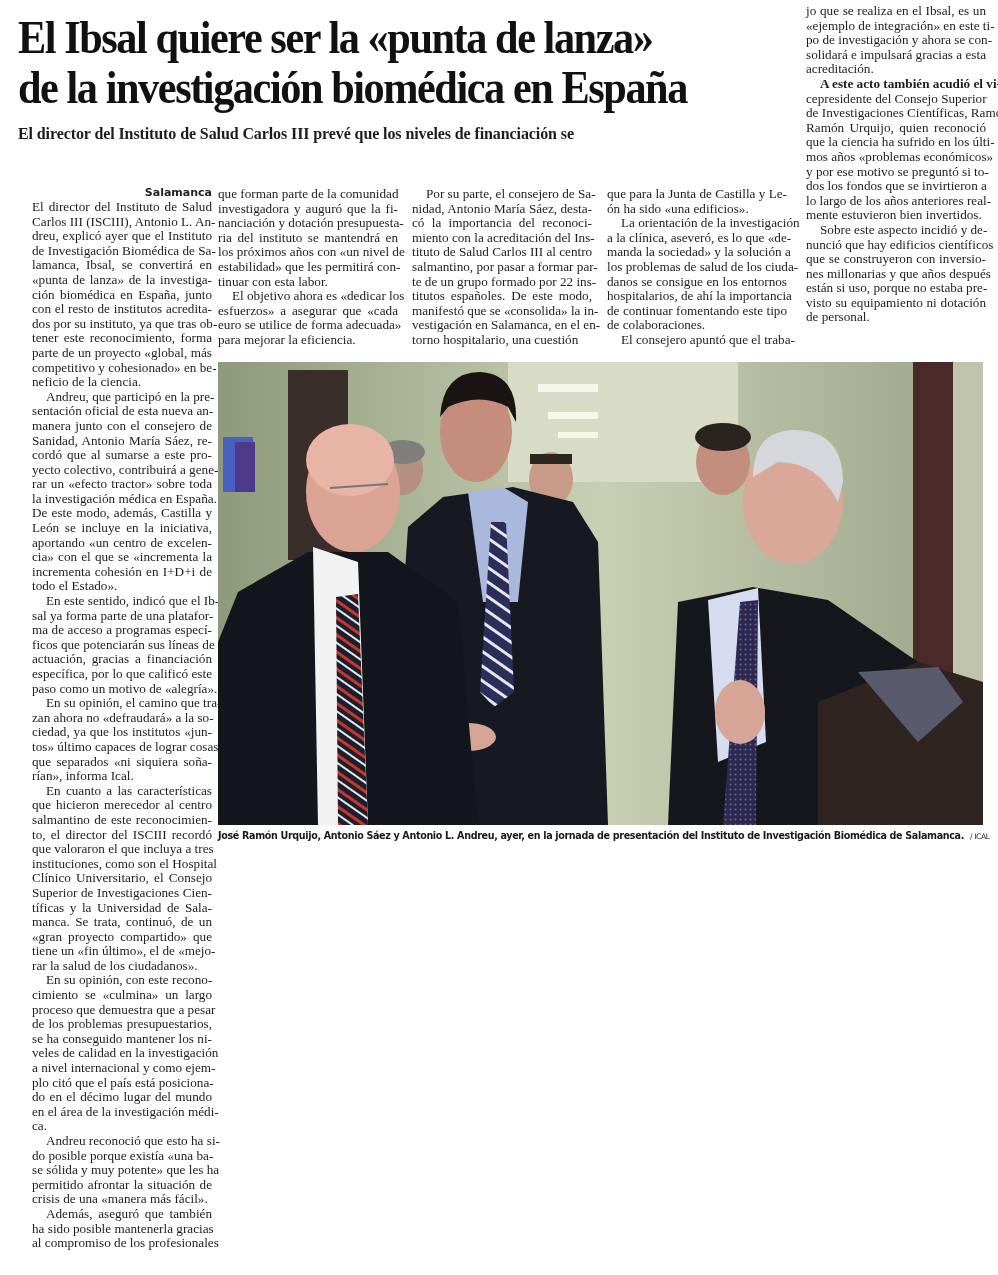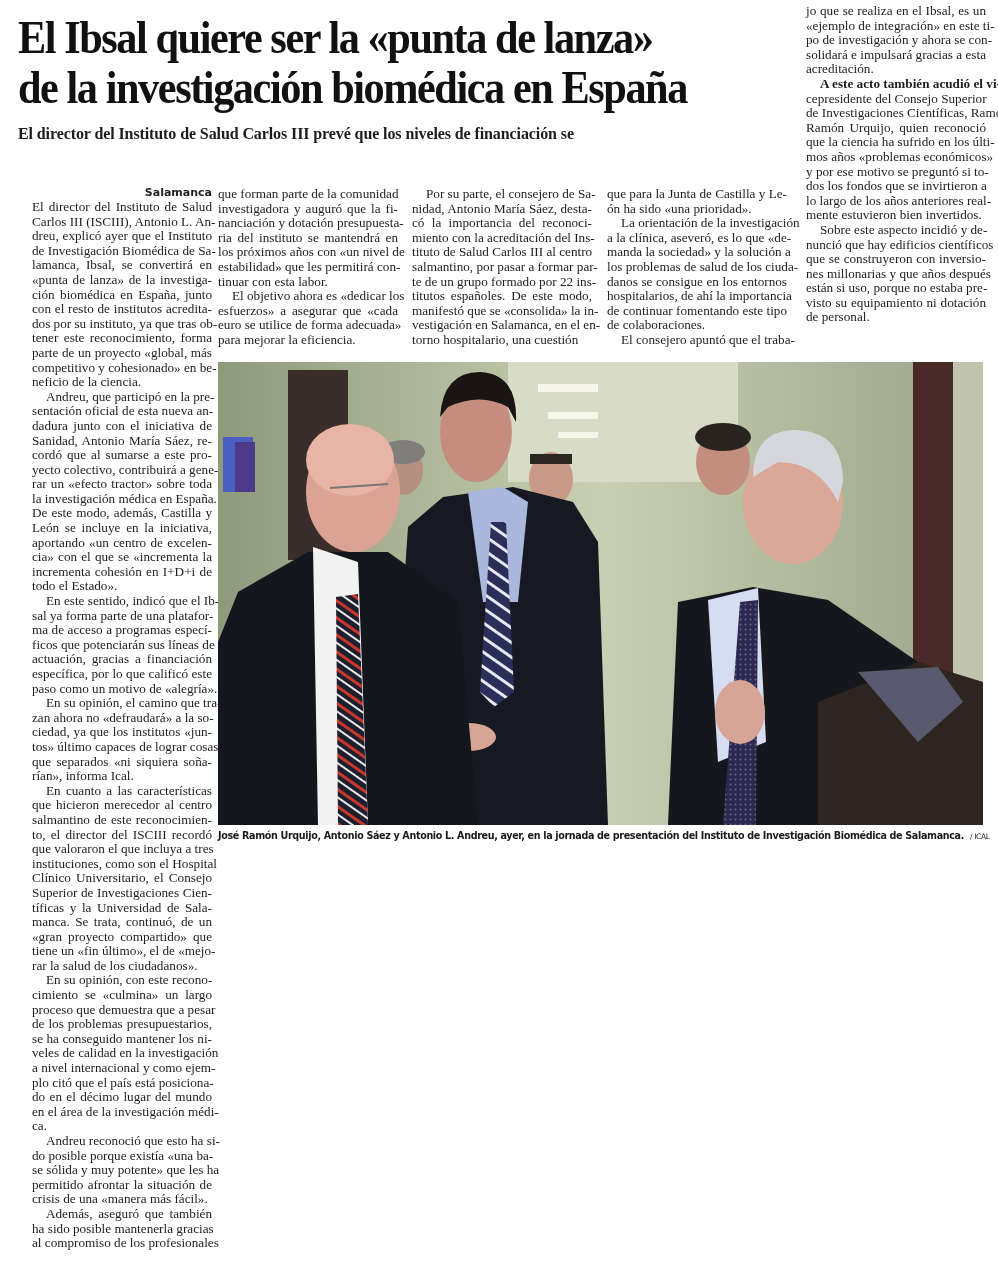--- a/index.html
+++ b/index.html
@@ -73,21 +73,21 @@
       <span class="ln">«punta de lanza» de la investiga-</span>
       <span class="ln">ción biomédica en España, junto</span>
       <span class="ln">con el resto de institutos acredita-</span>
       <span class="ln">dos por su instituto, ya que tras ob-</span>
       <span class="ln">tener este reconocimiento, forma</span>
       <span class="ln">parte de un proyecto «global, más</span>
       <span class="ln">competitivo y cohesionado» en be-</span>
       <span class="ln last">neficio de la ciencia.</span>
       <span class="ln" style="padding-left: 14px;">Andreu, que participó en la pre-</span>
       <span class="ln">sentación oficial de esta nueva an-</span>
-      <span class="ln">dadura junto con el iniciativa de</span>
+      <span class="ln">manera junto con el consejero de</span>
       <span class="ln">Sanidad, Antonio María Sáez, re-</span>
       <span class="ln">cordó que al sumarse a este pro-</span>
       <span class="ln">yecto colectivo, contribuirá a gene-</span>
       <span class="ln">rar un «efecto tractor» sobre toda</span>
       <span class="ln">la investigación médica en España.</span>
       <span class="ln">De este modo, además, Castilla y</span>
       <span class="ln">León se incluye en la iniciativa,</span>
       <span class="ln">aportando «un centro de excelen-</span>
       <span class="ln">cia» con el que se «incrementa la</span>
       <span class="ln">incrementa cohesión en I+D+i de</span>
@@ -165,21 +165,21 @@
       <span class="ln">te de un grupo formado por 22 ins-</span>
       <span class="ln">titutos españoles. De este modo,</span>
       <span class="ln">manifestó que se «consolida» la in-</span>
       <span class="ln">vestigación en Salamanca, en el en-</span>
       <span class="ln last">torno hospitalario, una cuestión</span>
     </div>
 </div>
 <div class="col" id="c4">
   <div class="lines">
       <span class="ln">que para la Junta de Castilla y Le-</span>
-      <span class="ln last">ón ha sido «una prioridad».</span>
+      <span class="ln last">ón ha sido «una edificios».</span>
       <span class="ln" style="padding-left: 14px;">La orientación de la investigación</span>
       <span class="ln">a la clínica, aseveró, es lo que «de-</span>
       <span class="ln">manda la sociedad» y la solución a</span>
       <span class="ln">los problemas de salud de los ciuda-</span>
       <span class="ln">danos se consigue en los entornos</span>
       <span class="ln">hospitalarios, de ahí la importancia</span>
       <span class="ln">de continuar fomentando este tipo</span>
       <span class="ln last">de colaboraciones.</span>
       <span class="ln last" style="padding-left: 14px;">El consejero apuntó que el traba-</span>
     </div>

